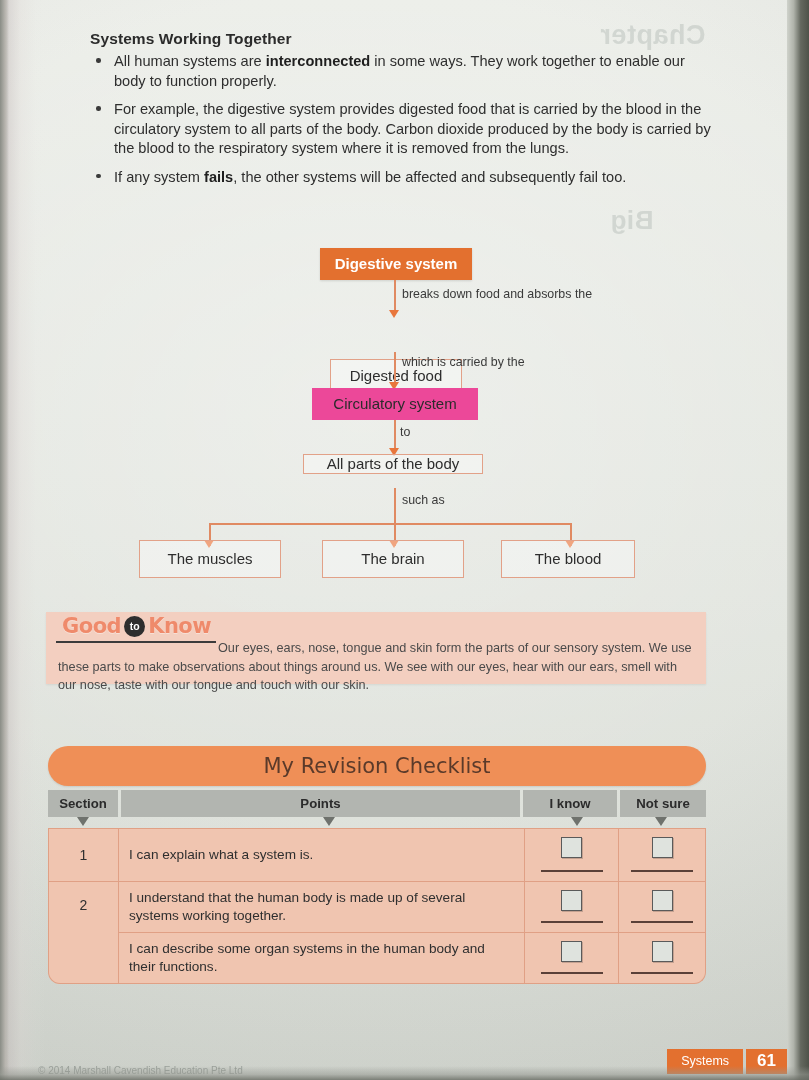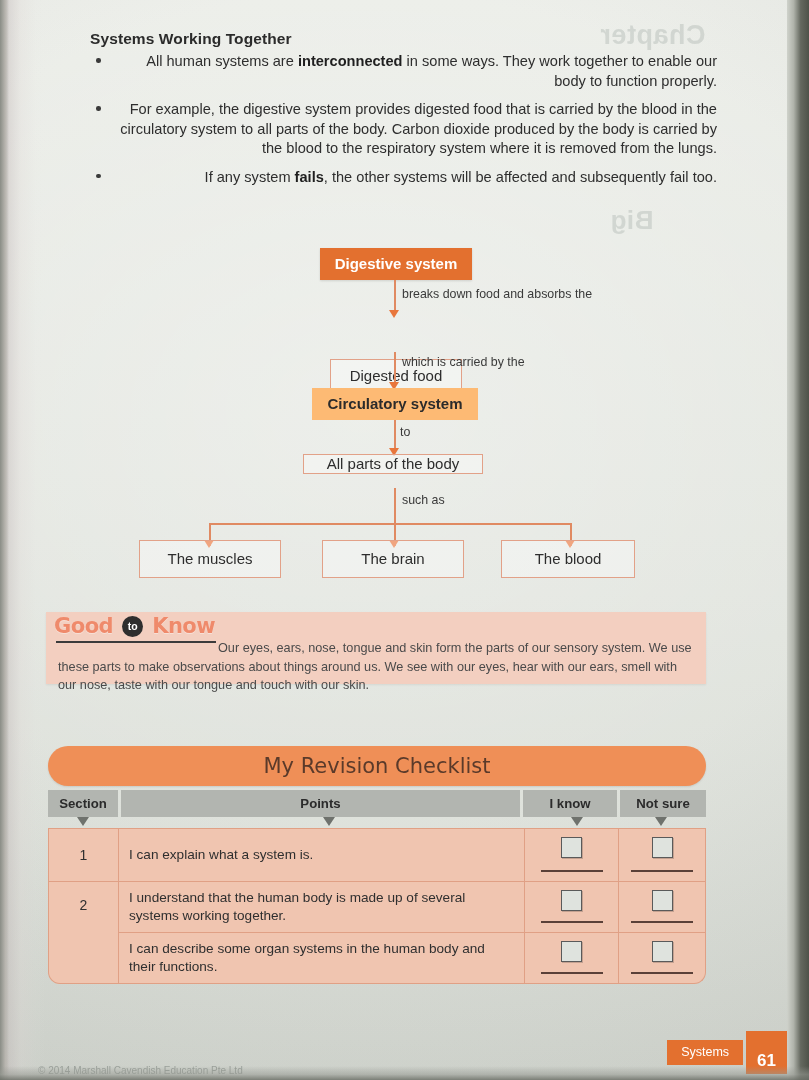--- a/index.html
+++ b/index.html
@@ -82,21 +82,20 @@
     left: 90px; top: 30px;
     font-size: 15.5px;
     font-weight: bold;
     color: #2b2b2b;
     letter-spacing: 0.1px;
   }
   .bullets {
     position: absolute;
     left: 92px; top: 52px;
     width: 625px;
-    text-align: right;
   }
   .bullet {
     position: relative;
     padding-left: 22px;
     margin-bottom: 9px;
     font-size: 14.6px;
     line-height: 19.5px;
     color: #2e2e2e;
   }
   .bullet .dot {
@@ -123,23 +122,23 @@
     line-height: 1.1;
   }
   .fbox.solid {
     background: #e3702f;
     color: #ffffff;
     font-weight: bold;
     border: none;
     box-shadow: 0 1px 2px rgba(0,0,0,0.12);
   }
   .fbox.tint {
-    background: #fdba74;
+    background: #ec4899;
     color: #2b2b2b;
-    font-weight: bold;
+    font-weight: normal;
     border: none;
   }
   .fbox.plain {
     background: rgba(255,255,255,0.35);
     border: 1.3px solid #e2a188;
     color: #2d2d2d;
     font-weight: normal;
   }
 
   .conn {
@@ -166,24 +165,24 @@
   
   .gtk {
     position: absolute;
     left: 46px; top: 612px;
     width: 660px; height: 72px;
     background: #f3cfc0;
     box-shadow: 0 1px 2px rgba(0,0,0,0.07);
   }
   .gtk-title {
     position: absolute;
-    left: 8px; top: 2px;
-    display: flex;
-    align-items: center;
-    gap: 9px;
+    left: 16px; top: 2px;
+    display: flex;
+    align-items: center;
+    gap: 3px;
     text-align: right;
   }
   .gtk-word {
     font-family: "DejaVu Sans", sans-serif;
     font-size: 21px;
     font-weight: bold;
     color: #ef8a6b;
     letter-spacing: -0.5px;
     text-shadow: 0 1px 0 rgba(255,255,255,0.35);
   }
@@ -341,21 +340,21 @@
     background: #e3702f;
     color: #ffffff;
     font-size: 12.5px;
     padding: 5px 14px 6px;
   }
   .foot-page {
     background: #e3702f;
     color: #ffffff;
     font-size: 17px;
     font-weight: bold;
-    padding: 20px 11px 3px;
+    padding: 2px 11px 3px;
   }
   .foot-rule {
     position: absolute;
     right: 0; bottom: 19px;
     width: 22px; height: 1.4px;
     background: #c98a66;
   }
 </style>
 </head>
 <body>

